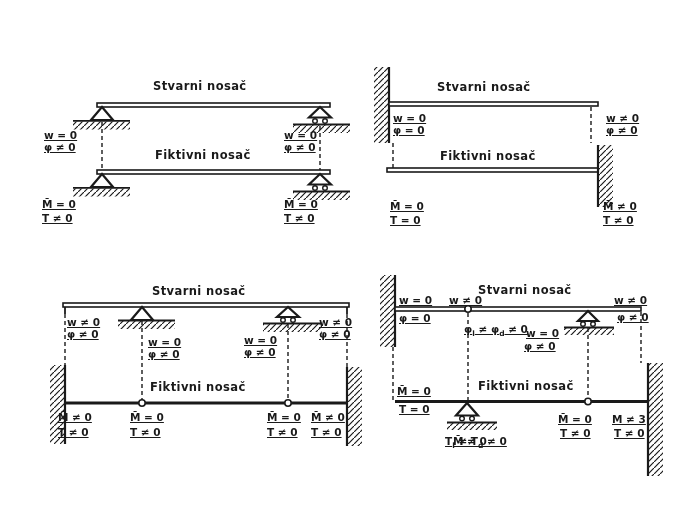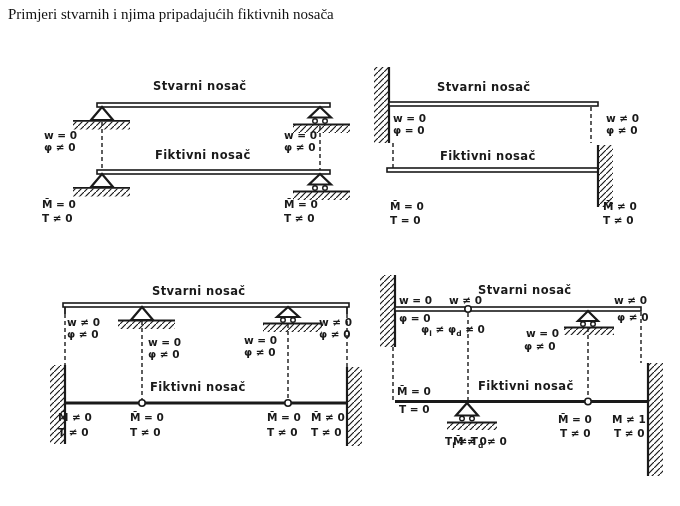--- a/index.html
+++ b/index.html
@@ -1,30 +1,29 @@
 <!DOCTYPE html>
 <html><head>
 <meta charset="utf-8">
 <style>
   html,body{margin:0;padding:0;}
   body{background:#ffffff;}
   #page{position:relative;width:680px;height:506px;background:#ffffff;overflow:hidden;
         font-family:"DejaVu Sans",sans-serif;color:#1a1a1a;}
   #title{position:absolute;left:8px;top:6px;font:15px "Liberation Serif",serif;color:#111;}
   .hdg{position:absolute;font:bold 11.5px "DejaVu Sans",sans-serif;letter-spacing:.4px;white-space:nowrap;}
-  .lbl{position:absolute;font:bold 10.5px "DejaVu Sans",sans-serif;white-space:nowrap;line-height:1;}
+  .lbl{position:absolute;font:bold 10.5px "DejaVu Sans",sans-serif;white-space:nowrap;line-height:1;text-decoration:underline;}
   .lbl sub{font-size:7.5px;line-height:0;}
   svg{position:absolute;left:0;top:0;}
 </style>
 </head>
 <body>
 
 <div id="page">
 
-  <div id="title">Primjeri stvarnih i njima pripadajućih fiktivnih nosača</div>
 
   <svg width="680" height="506" viewBox="0 0 680 506">
     <defs>
       <pattern id="hatch" width="6" height="6" patternUnits="userSpaceOnUse">
         <path d="M-1,7 L7,-1" stroke="#1a1a1a" stroke-width="1.2"></path>
       </pattern>
     </defs>
 
     <g stroke="#1a1a1a" fill="none">
       <rect x="97" y="103" width="233" height="4" fill="#fff" stroke-width="1.6"></rect>
@@ -158,31 +157,31 @@
   <div class="lbl" style="left:267px;top:412px">M̄ = 0</div>
   <div class="lbl" style="left:267px;top:427px">T ≠ 0</div>
   <div class="lbl" style="left:311px;top:412px">M̄ ≠ 0</div>
   <div class="lbl" style="left:311px;top:427px">T ≠ 0</div>
 
   <div class="hdg" style="left:478px;top:283px">Stvarni nosač</div>
   <div class="hdg" style="left:478px;top:379px">Fiktivni nosač</div>
   <div class="lbl" style="left:399px;top:295px">w = 0</div>
   <div class="lbl" style="left:399px;top:313px">φ = 0</div>
   <div class="lbl" style="left:449px;top:295px">w ≠ 0</div>
-  <div class="lbl" style="left:421px;top:324px">
+  <div class="lbl" style="left:464px;top:324px">
     <span>φ</span><sub>l</sub><span> ≠ φ</span><sub>d</sub><span> ≠ 0</span>
   </div>
   <div class="lbl" style="left:526px;top:328px">w = 0</div>
   <div class="lbl" style="left:524px;top:341px">φ ≠ 0</div>
   <div class="lbl" style="left:614px;top:295px">w ≠ 0</div>
   <div class="lbl" style="left:617px;top:312px">φ ≠ 0</div>
   <div class="lbl" style="left:397px;top:386px">M̄ = 0</div>
   <div class="lbl" style="left:399px;top:404px">T = 0</div>
   <div class="lbl" style="left:453px;top:436px">M̄ ≠ 0</div>
   <div class="lbl" style="left:445px;top:436px">
     <span>T</span><sub>l</sub><span> ≠ T</span><sub>d</sub><span> ≠ 0</span>
   </div>
   <div class="lbl" style="left:558px;top:414px">M̄ = 0</div>
   <div class="lbl" style="left:560px;top:428px">T ≠ 0</div>
-  <div class="lbl" style="left:612px;top:414px">M ≠ 1</div>
+  <div class="lbl" style="left:612px;top:414px">M ≠ 3</div>
   <div class="lbl" style="left:614px;top:428px">T ≠ 0</div>
 
 </div>
 
 </body></html>

